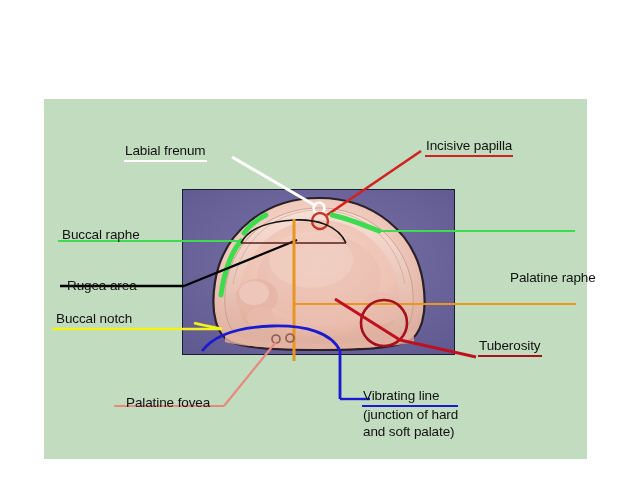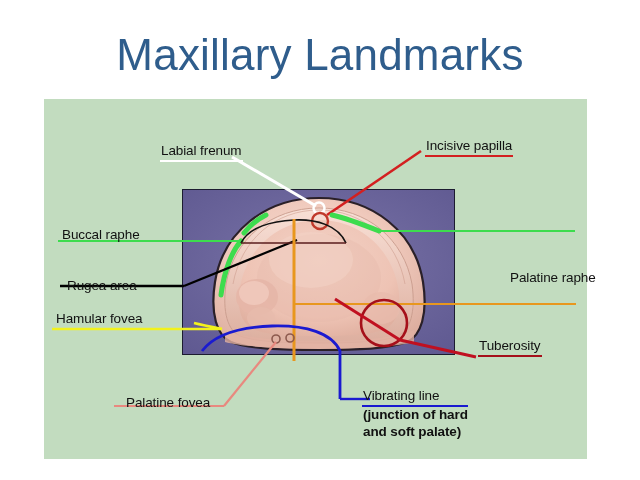--- a/index.html
+++ b/index.html
@@ -66,39 +66,37 @@
     white-space: nowrap;
     line-height: 1.22;
     letter-spacing: -0.1px;
   }
   .lbl .txt { display: block; padding: 0 1px 1px 1px; }
   .ul { display: block; height: 2px; }
   .sub {
     display: block;
     padding-left: 1px;
     color: #111111;
-    font-weight: bold;
-  }
-  #lbl-labial-frenum { left: 80px; top: 44px; margin-left: 36px; }
+  }
+  #lbl-labial-frenum { left: 80px; top: 44px; }
   #lbl-buccal-sulcus { left: 17px; top: 128px; }
   #lbl-rugea-area    { left: 22px; top: 162px; margin-top: 17px; }
   #lbl-hamular-notch { left: 11px; top: 212px; }
   #lbl-palatine-fovea{ left: 81px; top: 296px; }
   #lbl-incisive-papilla { left: 381px; top: 39px; }
   #lbl-labial-sulcus    { left: 423px; top: 118px; }
   #lbl-palatine-raphe   { left: 421px; top: 171px; margin-left: 44px; }
   #lbl-tuberosity       { left: 434px; top: 239px; }
   #lbl-vibrating-line   { left: 318px; top: 289px; }
 </style>
 </head>
 <body>
 
 <div id="slide">
 
-  <div id="slide-title">Maxillary Landmarks</div>
 
   <div id="figure-panel">
 
     <div id="cast-panel">
       <svg id="cast-svg" width="273" height="166" viewBox="0 0 273 166">
         <defs>
           <radialGradient id="bgGrad" cx="50%" cy="45%" r="75%">
             <stop offset="0%" stop-color="#7a74a8"></stop>
             <stop offset="100%" stop-color="#5e5890"></stop>
           </radialGradient>
@@ -208,21 +206,21 @@
 
     <div class="lbl" id="lbl-buccal-sulcus">
       <span class="txt">Buccal raphe</span>
     </div>
 
     <div class="lbl" id="lbl-rugea-area">
       <span class="txt">Rugea area</span>
     </div>
 
     <div class="lbl" id="lbl-hamular-notch">
-      <span class="txt">Hamular fovea</span>
+      <span class="txt">Buccal notch</span>
     </div>
 
     <div class="lbl" id="lbl-palatine-fovea">
       <span class="txt">Palatine fovea</span>
     </div>
 
     <div class="lbl" id="lbl-incisive-papilla">
       <span class="txt">Incisive papilla</span>
       <span class="ul" style="background:#d32020"></span>
     </div>

